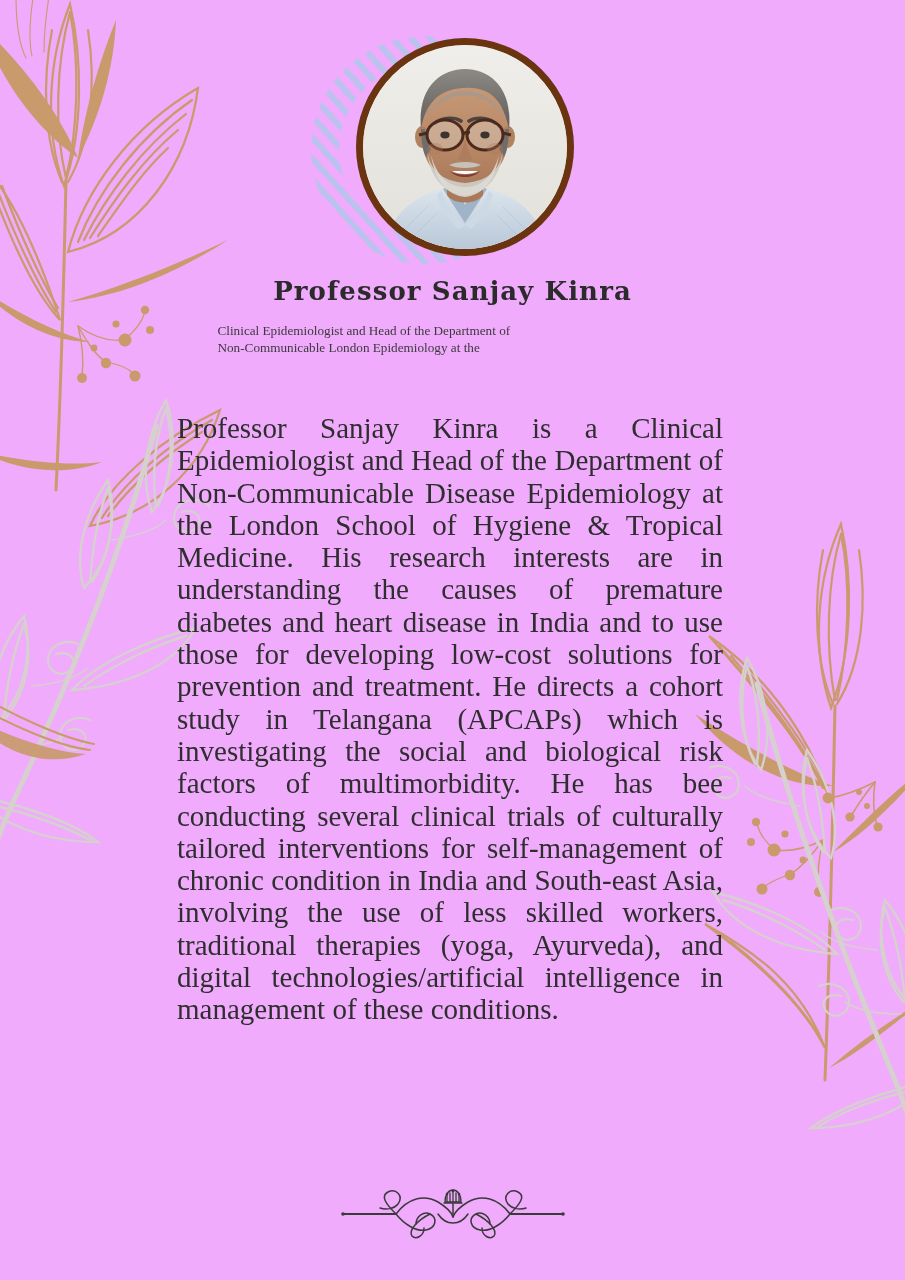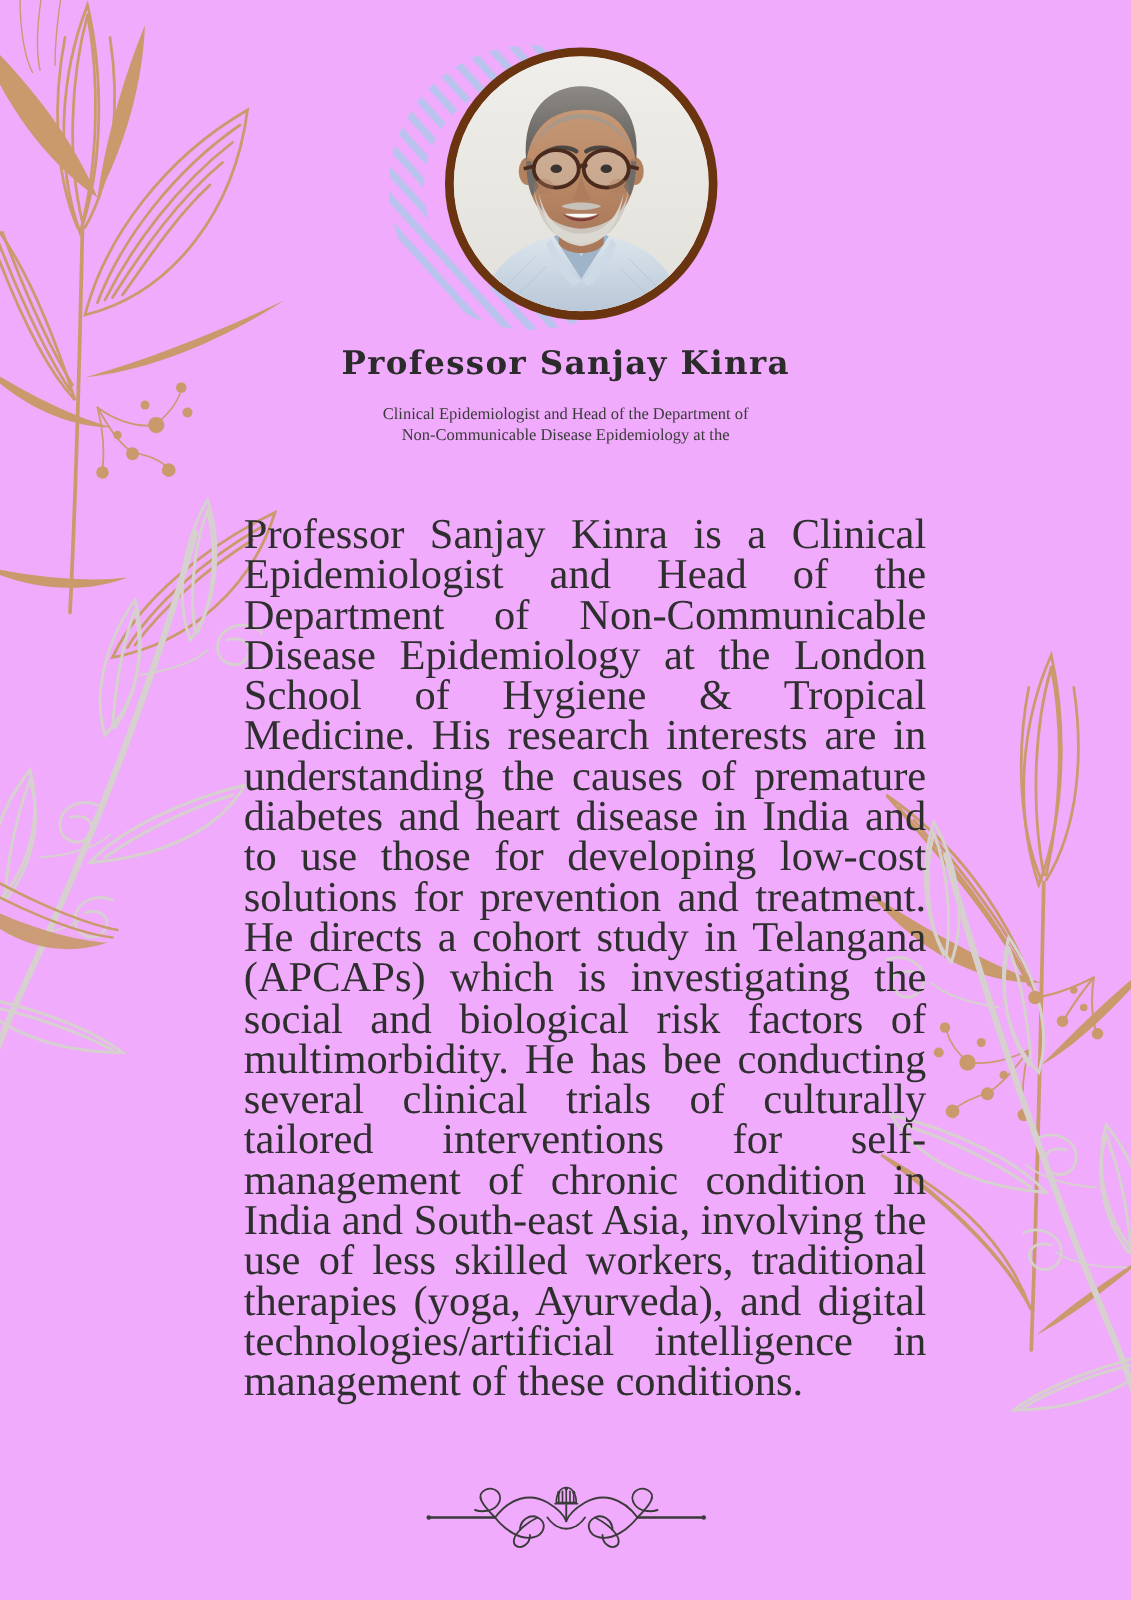--- a/index.html
+++ b/index.html
@@ -71,37 +71,37 @@
     letter-spacing: 1.1px;
     color: #2b2b2b;
     font-family: "DejaVu Serif", "Liberation Serif", serif;
   }
   .subtitle {
     position: absolute;
     left: 50%;
     transform: translateX(-50%);
     top: 322px;
     width: 470px;
-    text-align: center;
+    text-align: left;
     font-size: 13.2px;
     line-height: 17px;
     color: #3a3a3a;
     font-family: "Liberation Serif", "DejaVu Serif", serif;
   }
   .subtitle div { white-space: nowrap; }
 
   
   .bio {
     position: absolute;
-    left: 195px;
+    left: 177px;
     top: 412px;
     width: 546px;
     text-align: justify;
     text-align-last: left;
-    font-size: 34px;
+    font-size: 29px;
     line-height: 32.3px;
     color: #2e2e2e;
     font-family: "Liberation Serif", "DejaVu Serif", serif;
     hyphens: none;
   }
 
   
   .flourish {
     position: absolute;
     left: 50%;
@@ -388,21 +388,21 @@
           <ellipse cx="132" cy="104" rx="8" ry="6" fill="#ad7b5b" opacity="0.35"></ellipse>
         </g>
       </svg>
     </div>
   </div>
 
   <div class="name">Professor Sanjay Kinra</div>
 
   <div class="subtitle">
     <div>Clinical Epidemiologist and Head of the Department of</div>
-    <div>Non-Communicable Disease Epidemiology at the</div>
+    <div>Non-Communicable London Epidemiology at the</div>
   </div>
 
   <div class="bio">Professor Sanjay Kinra is a Clinical Epidemiologist and Head of the Department of Non-Communicable Disease Epidemiology at the London School of Hygiene &amp; Tropical Medicine. His research interests are in understanding the causes of premature diabetes and heart disease in India and to use those for developing low-cost solutions for prevention and treatment. He directs a cohort study in Telangana (APCAPs) which is investigating the social and biological risk factors of multimorbidity. He has bee  conducting several clinical trials of culturally tailored interventions for self-management of chronic condition in India and South-east Asia, involving the use of less skilled workers, traditional therapies (yoga, Ayurveda), and digital technologies/artificial intelligence in management of these conditions.</div>
 
   <svg class="flourish" viewBox="0 0 230 62">
     <g fill="none" stroke="#3a3a3a" stroke-width="1.5" stroke-linecap="round">
 
       <path d="M6 34 L58 34" stroke-width="2"></path>
       <path d="M172 34 L224 34" stroke-width="2"></path>
 

